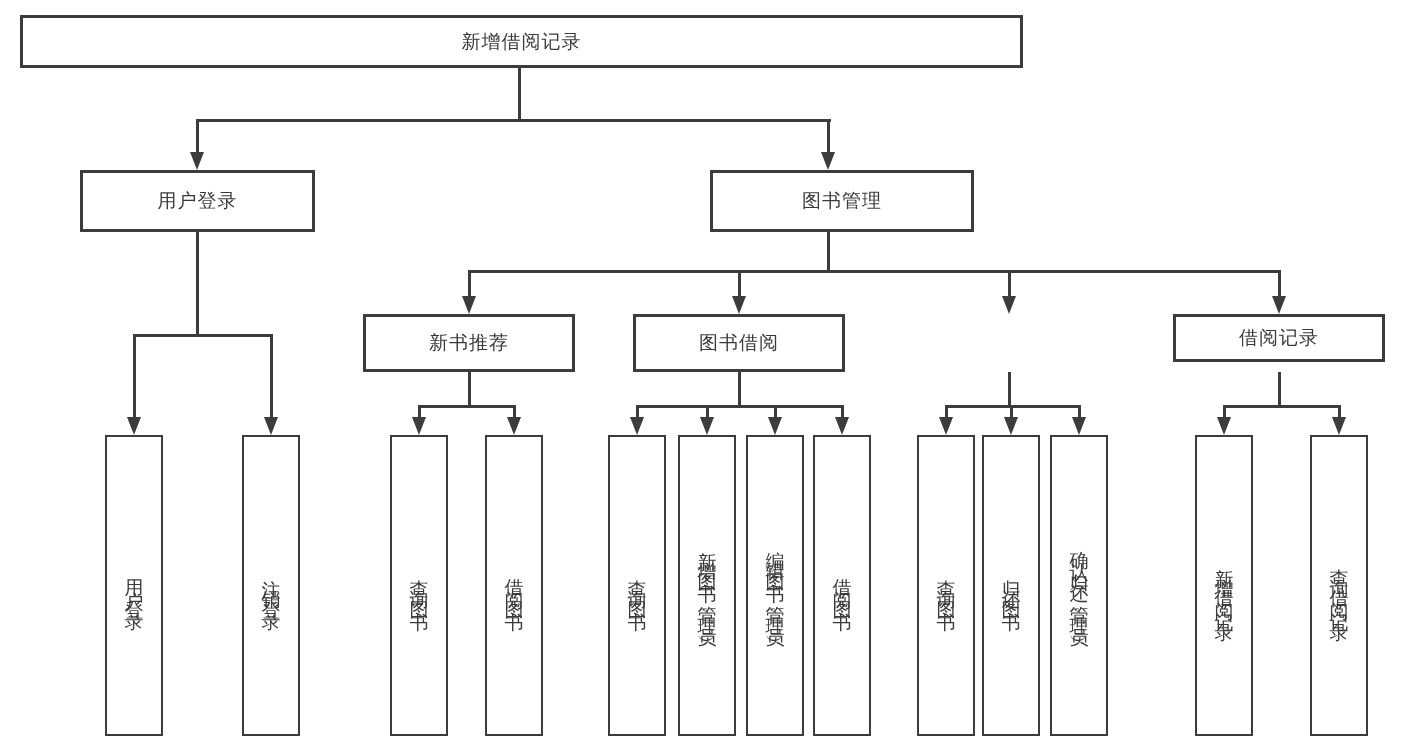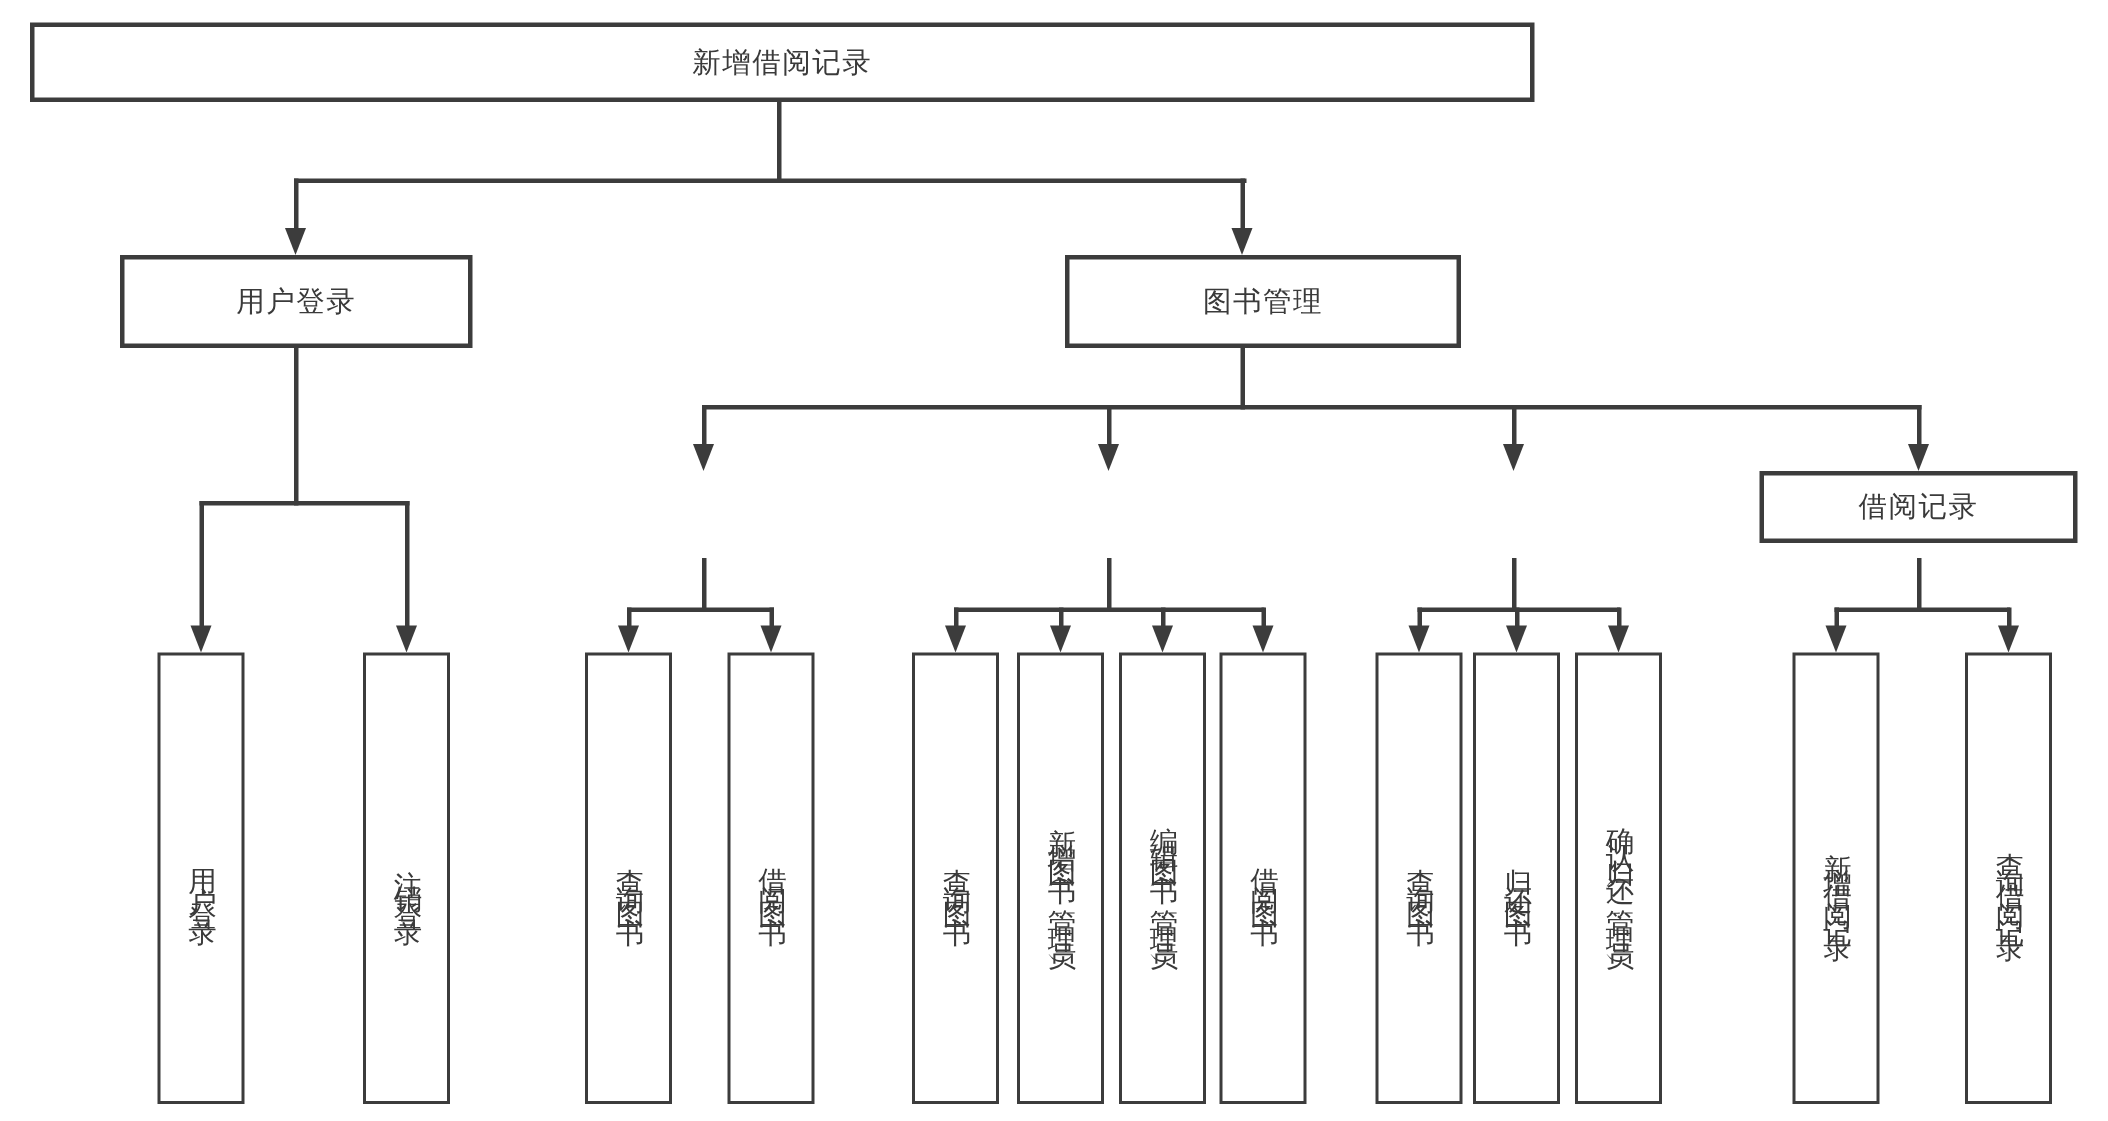--- a/index.html
+++ b/index.html
@@ -61,20 +61,22 @@
   <div class="hline" style="left:468px;top:270px;width:813px"></div>
   <div class="vline" style="left:468px;top:270px;height:28px"></div>
   <div class="arrow" style="left:462px;top:296px"></div>
   <div class="vline" style="left:738px;top:270px;height:28px"></div>
   <div class="arrow" style="left:732px;top:296px"></div>
   <div class="vline" style="left:1008px;top:270px;height:28px"></div>
   <div class="arrow" style="left:1002px;top:296px"></div>
   <div class="vline" style="left:1278px;top:270px;height:28px"></div>
   <div class="arrow" style="left:1272px;top:296px"></div>
 
+  <div class="node" style="left:363px;top:314px;width:212px;height:58px">新书推荐</div>
+  <div class="node" style="left:633px;top:314px;width:212px;height:58px">图书借阅</div>
   <div class="node" style="left:1173px;top:314px;width:212px;height:48px">借阅记录</div>
 
   <div class="vline" style="left:468px;top:372px;height:36px"></div>
   <div class="hline" style="left:418px;top:405px;width:98px"></div>
   <div class="vline" style="left:418px;top:405px;height:16px"></div>
   <div class="arrow" style="left:412px;top:417px"></div>
   <div class="vline" style="left:513px;top:405px;height:16px"></div>
   <div class="arrow" style="left:507px;top:417px"></div>
 
   <div class="vline" style="left:738px;top:372px;height:36px"></div>

